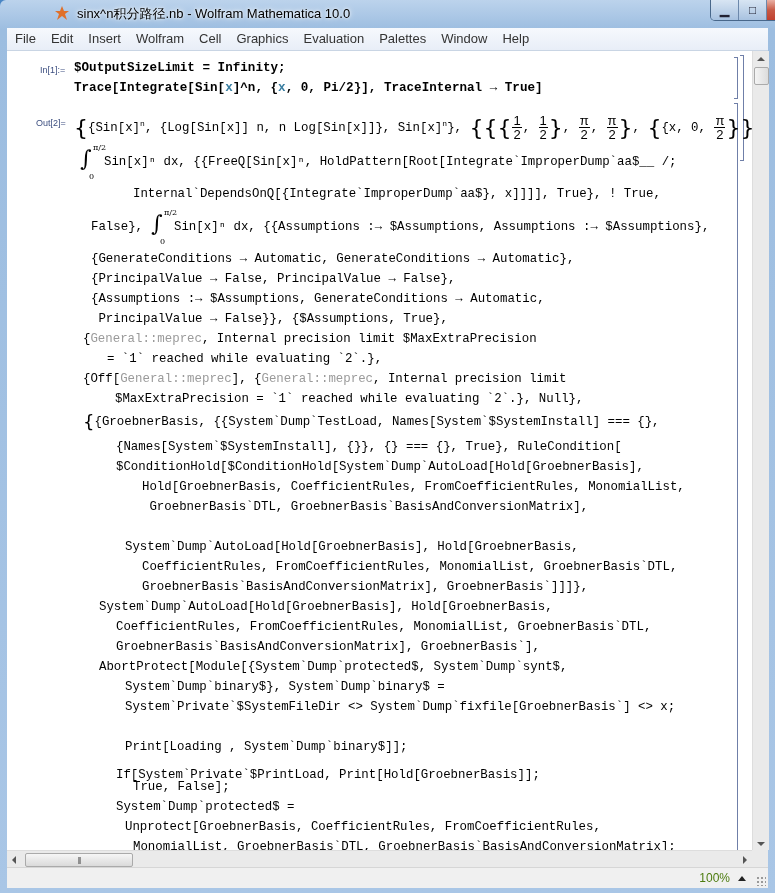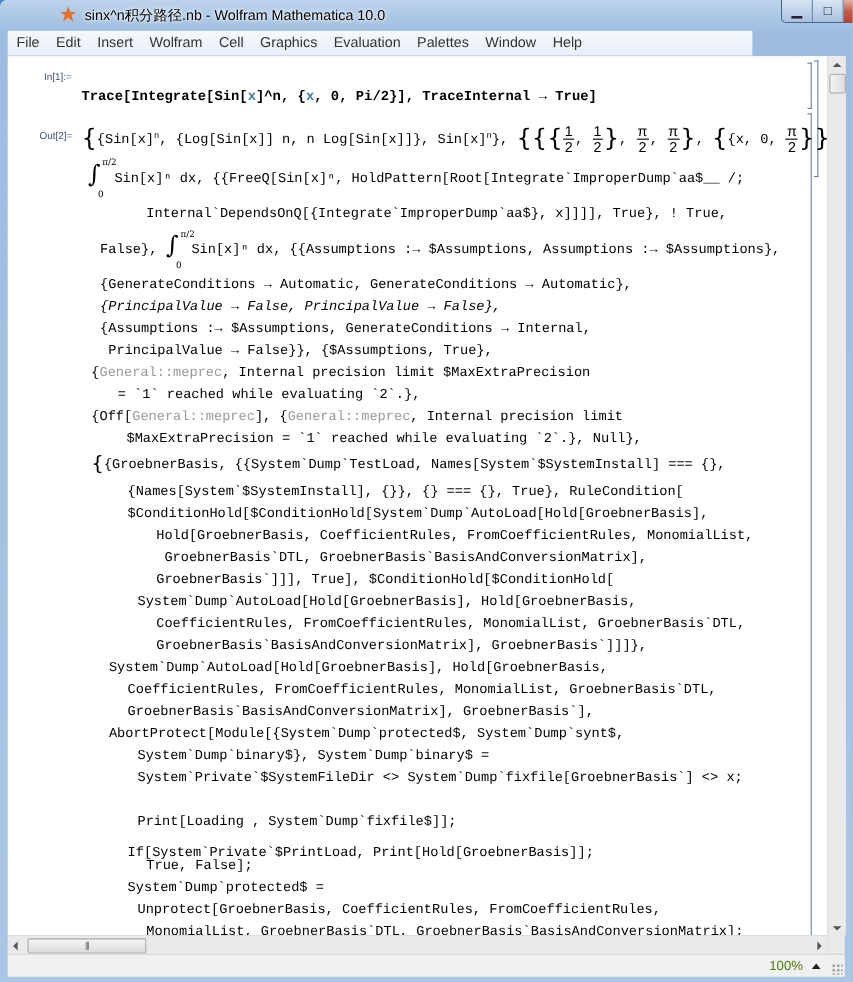--- a/index.html
+++ b/index.html
@@ -6,21 +6,21 @@
   body { width:775px; height:893px; overflow:hidden; background:#4a86c4; font-family:"Liberation Sans", sans-serif; position:relative; }
   .window { position:absolute; left:0; top:0; width:775px; height:893px; background:linear-gradient(#bcd3ec,#9cbde0 30px,#a9c6e6); border-radius:6px 6px 0 0; }
   .titlebar { position:absolute; left:0; top:0; width:775px; height:28px;margin-left:47px; }
   .app-icon { position:absolute; left:8px; top:6px; width:14px; height:14px; }
   .title-text { position:absolute; left:30px; top:5px; font-size:13px; color:#000; white-space:nowrap; text-shadow:0 0 6px #fff,0 0 3px #fff; }
   .ctrl-group { position:absolute; right:8px; top:0; height:20px; display:flex; border:1px solid #48678a; border-top:none; border-radius:0 0 5px 5px; overflow:hidden; }
   .ctrl { height:20px; display:flex; align-items:center; justify-content:center; background:linear-gradient(#d8e5f3,#a8c2e0); border-left:1px solid #6c88ab; color:#223; font-size:12px; font-weight:bold; }
   .ctrl:first-child { border-left:none; }
   .ctrl.min { width:27px; } .ctrl.max { width:27px; }
   .ctrl.close { width:46px; background:linear-gradient(#e9b0a4,#c75a46 50%,#c04030); color:#fff; }
-  .menubar { position:absolute; left:7px; top:28px; width:677px; height:22px; background:linear-gradient(#f6f9fd,#e8eef7); border-bottom:1px solid #c9d5e4; display:flex; align-items:flex-start; }
+  .menubar { position:absolute; left:7px; top:28px; width:761px; height:22px; background:linear-gradient(#f6f9fd,#e8eef7); border-bottom:1px solid #c9d5e4; display:flex; align-items:flex-start; }
   .menu-item { font-size:13px; color:#333; padding:0 7px 0 8px; height:22px; line-height:22px; }
   .doc { position:absolute; left:7px; top:51px; width:758px; height:799px; background:#fff; overflow:hidden; }
   .vscroll { position:absolute; left:752px; top:51px; width:16px; height:799px; background:#eaeaea; border-left:1px solid #ddd; }
   .vscroll .arrow-up { position:absolute; left:4px; top:6px; width:0; height:0; border-left:4px solid transparent; border-right:4px solid transparent; border-bottom:4px solid #555; }
   .vscroll .thumb { position:absolute; left:1px; top:16px; width:13px; height:16px; background:linear-gradient(90deg,#f4f4f4,#dcdcdc); border:1px solid #aaa; border-radius:2px; }
   .vscroll .arrow-down { position:absolute; left:4px; bottom:4px; width:0; height:0; border-left:4px solid transparent; border-right:4px solid transparent; border-top:4px solid #555; }
   .hscroll { position:absolute; left:7px; top:850px; width:745px; height:17px; background:#eaeaea; border-top:1px solid #ddd; }
   .hscroll .arrow-left { position:absolute; left:5px; top:5px; border-top:4px solid transparent; border-bottom:4px solid transparent; border-right:4px solid #555; }
   .hscroll .thumb { position:absolute; left:18px; top:2px; width:106px; height:12px; background:linear-gradient(#f6f6f6,#dadada); border:1px solid #aaa; border-radius:2px; font-size:8px; text-align:center; line-height:12px; color:#666; letter-spacing:-1px; }
   .hscroll .arrow-right { position:absolute; right:5px; top:5px; border-top:4px solid transparent; border-bottom:4px solid transparent; border-left:4px solid #555; }
@@ -79,65 +79,65 @@
     <span class="menu-item">Help</span>
   </div>
 
   <div class="doc">
 
     <div class="bracket" style="left:727px;top:6px;height:40px;"></div>
     <div class="bracket" style="left:733px;top:4px;height:104px;"></div>
     <div class="bracket" style="left:727px;top:52px;height:800px;"></div>
 
     <span class="cell-label" style="left:33px;top:14px;">In[1]:=</span>
+    <div class="code input-line" style="left:67px;top:7px;"><span>$OutputSizeLimit = Infinity;</span></div>
     <div class="code input-line" style="left:67px;top:27px;">Trace[Integrate[Sin[<span class="var">x</span>]^n, {<span class="var">x</span>, 0, Pi/2}], TraceInternal → True]</div>
 
     <span class="cell-label" style="left:29px;top:67px;">Out[2]=</span>
 
     <div class="code" style="left:67px;top:60px;line-height:26px;"><span class="big">{</span><span>{Sin[x]</span><sup>n</sup><span>, {Log[Sin[x]] n, n Log[Sin[x]]}, Sin[x]</span><sup>n</sup><span>}, </span><span class="big">{{{</span><span class="frac"><span class="num">1</span><span>2</span></span>, <span class="frac"><span class="num">1</span><span>2</span></span><span class="big">}</span>, <span class="frac"><span class="num">π</span><span>2</span></span>, <span class="frac"><span class="num">π</span><span>2</span></span><span class="big">}</span>, <span class="big">{</span><span>{x, 0, </span><span class="frac"><span class="num">π</span><span>2</span></span><span class="big">}}</span>,</div>
 
     <span class="integral" style="left:73px;top:97px;">∫</span>
     <span class="lim" style="left:86px;top:92px;">π/2</span>
     <span class="lim" style="left:82px;top:121px;">0</span>
     <div class="code" style="left:97px;top:101px;">Sin[x]ⁿ dx, {{FreeQ[Sin[x]ⁿ, HoldPattern[Root[Integrate`ImproperDump`aa$__ /;</div>
     <div class="code" style="left:126px;top:133px;">Internal`DependsOnQ[{Integrate`ImproperDump`aa$}, x]]]], True}, ! True,</div>
 
     <div class="code" style="left:84px;top:166px;">False},</div>
     <span class="integral" style="left:144px;top:162px;">∫</span>
     <span class="lim" style="left:157px;top:157px;">π/2</span>
     <span class="lim" style="left:153px;top:186px;">0</span>
     <div class="code" style="left:167px;top:166px;">Sin[x]ⁿ dx, {{Assumptions :→ $Assumptions, Assumptions :→ $Assumptions},</div>
 
     <div class="code" style="left:84px;top:198px;">{GenerateConditions → Automatic, GenerateConditions → Automatic},</div>
-    <div class="code" style="left:84px;top:218px;font-style:italic;">{PrincipalValue → False, PrincipalValue → False},</div>
-    <div class="code" style="left:84px;top:238px;">{Assumptions :→ $Assumptions, GenerateConditions → Internal,</div>
+    <div class="code" style="left:84px;top:218px;">{PrincipalValue → False, PrincipalValue → False},</div>
+    <div class="code" style="left:84px;top:238px;">{Assumptions :→ $Assumptions, GenerateConditions → Automatic,</div>
     <div class="code" style="left:84px;top:258px;"> PrincipalValue → False}}, {$Assumptions, True},</div>
 
     <div class="code" style="left:76px;top:278px;">{<span class="gray">General::meprec</span><span>, Internal precision limit $MaxExtraPrecision</span></div>
     <div class="code" style="left:100px;top:298px;">= `1` reached while evaluating `2`.},</div>
     <div class="code" style="left:76px;top:318px;"><span>{Off[</span><span class="gray">General::meprec</span><span>], {</span><span class="gray">General::meprec</span><span>, Internal precision limit</span></div>
     <div class="code" style="left:108px;top:338px;">$MaxExtraPrecision = `1` reached while evaluating `2`.}, Null},</div>
 
     <div class="code" style="left:76px;top:361px;"><span class="big" style="font-size:18px;">{</span><span>{GroebnerBasis, {{System`Dump`TestLoad, Names[System`$SystemInstall] === {},</span></div>
     <div class="code" style="left:109px;top:386px;">{Names[System`$SystemInstall], {}}, {} === {}, True}, RuleCondition[</div>
     <div class="code" style="left:109px;top:406px;">$ConditionHold[$ConditionHold[System`Dump`AutoLoad[Hold[GroebnerBasis],</div>
     <div class="code" style="left:135px;top:426px;">Hold[GroebnerBasis, CoefficientRules, FromCoefficientRules, MonomialList,</div>
     <div class="code" style="left:135px;top:446px;"> GroebnerBasis`DTL, GroebnerBasis`BasisAndConversionMatrix],</div>
-    <div class="code" style="left:135px;top:466px;">GroebnerBasis`]]], True], $ConditionHold[$ConditionHold[</div>
     <div class="code" style="left:118px;top:486px;">System`Dump`AutoLoad[Hold[GroebnerBasis], Hold[GroebnerBasis,</div>
     <div class="code" style="left:135px;top:506px;">CoefficientRules, FromCoefficientRules, MonomialList, GroebnerBasis`DTL,</div>
     <div class="code" style="left:135px;top:526px;">GroebnerBasis`BasisAndConversionMatrix], GroebnerBasis`]]]},</div>
     <div class="code" style="left:92px;top:546px;">System`Dump`AutoLoad[Hold[GroebnerBasis], Hold[GroebnerBasis,</div>
     <div class="code" style="left:109px;top:566px;">CoefficientRules, FromCoefficientRules, MonomialList, GroebnerBasis`DTL,</div>
     <div class="code" style="left:109px;top:586px;">GroebnerBasis`BasisAndConversionMatrix], GroebnerBasis`],</div>
     <div class="code" style="left:92px;top:606px;">AbortProtect[Module[{System`Dump`protected$, System`Dump`synt$,</div>
     <div class="code" style="left:118px;top:626px;">System`Dump`binary$}, System`Dump`binary$ =</div>
     <div class="code" style="left:118px;top:646px;">System`Private`$SystemFileDir &lt;&gt; System`Dump`fixfile[GroebnerBasis`] &lt;&gt; x;</div>
     <div class="code" style="left:109px;top:666px;margin-top:48px;">If[System`Private`$PrintLoad, Print[Hold[GroebnerBasis]];</div>
-    <div class="code" style="left:118px;top:686px;">Print[Loading , System`Dump`fixfile$]];</div>
+    <div class="code" style="left:118px;top:686px;">Print[Loading , System`Dump`binary$]];</div>
     <div class="code" style="left:126px;top:726px;">True, False];</div>
     <div class="code" style="left:109px;top:746px;">System`Dump`protected$ =</div>
     <div class="code" style="left:118px;top:766px;">Unprotect[GroebnerBasis, CoefficientRules, FromCoefficientRules,</div>
     <div class="code" style="left:126px;top:786px;">MonomialList, GroebnerBasis`DTL, GroebnerBasis`BasisAndConversionMatrix];</div>
   </div>
 
   <div class="vscroll">
     <div class="arrow-up"></div>
     <div class="thumb"></div>
     <div class="arrow-down"></div>

